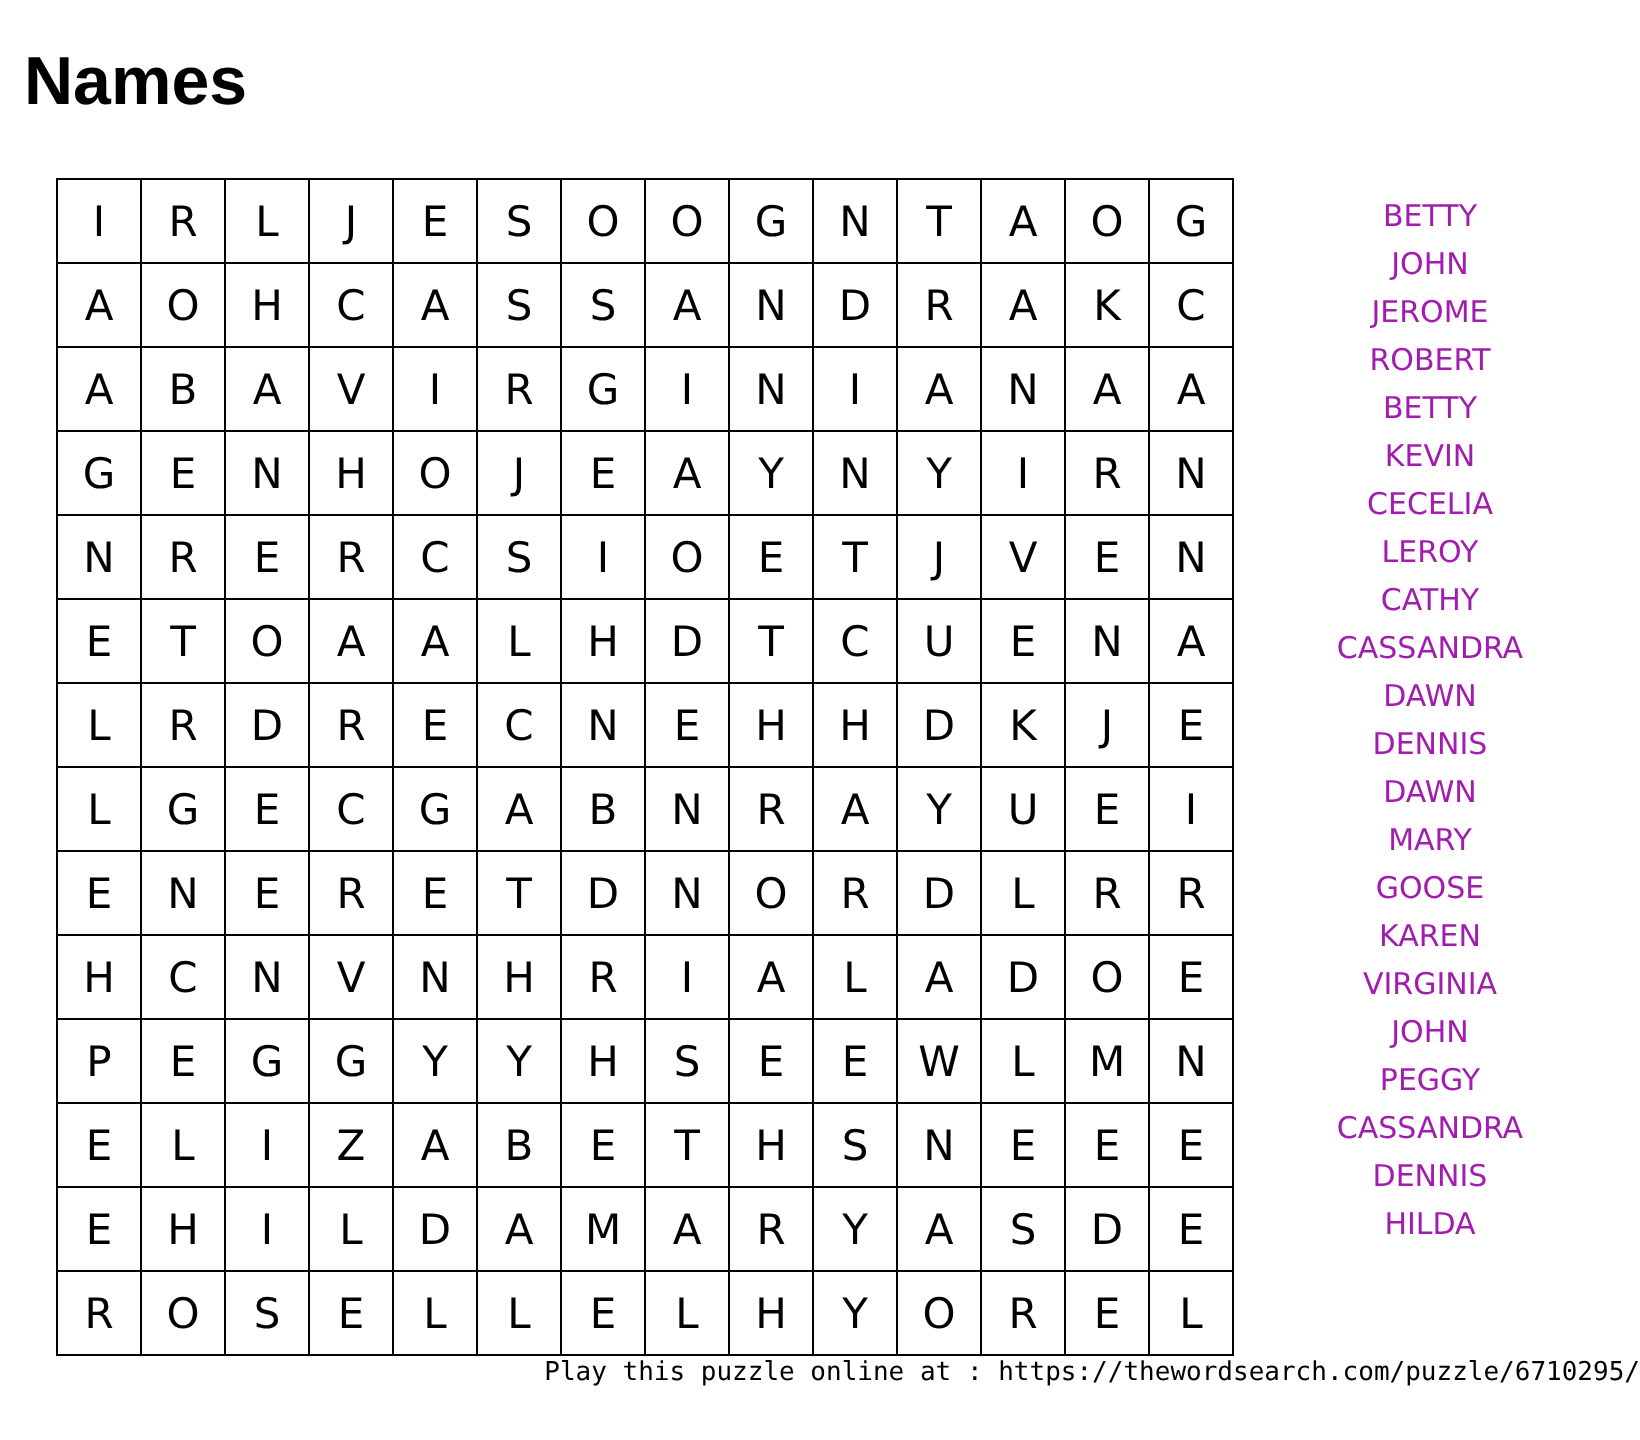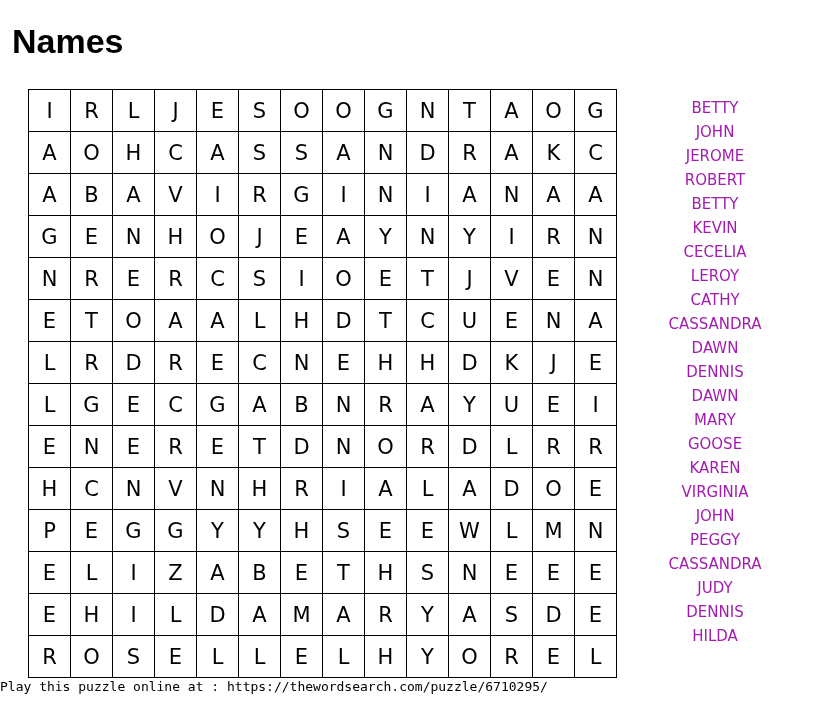--- a/index.html
+++ b/index.html
@@ -56,21 +56,21 @@
     color: #a21caf;
   }
   #wordlist div {
     white-space: nowrap;
   }
   #footer {
     position: absolute;
     left: 0;
     top: 679px;
     width: 820px;
-    text-align: left;
+    text-align: right;
     font-family: "DejaVu Sans Mono", monospace;
     font-size: 13px;
     color: #000000;
   }
 </style>
 </head>
 <body>
 
 <div id="title">Names</div>
 
@@ -319,18 +319,17 @@
     <div>DAWN</div>
     <div>DENNIS</div>
     <div>DAWN</div>
     <div>MARY</div>
     <div>GOOSE</div>
     <div>KAREN</div>
     <div>VIRGINIA</div>
     <div>JOHN</div>
     <div>PEGGY</div>
     <div>CASSANDRA</div>
-    <div>JUDY</div>
     <div>DENNIS</div>
     <div>HILDA</div>
   </div>
 
 <div id="footer">Play this puzzle online at : https://thewordsearch.com/puzzle/6710295/</div>
 
 </body></html>

